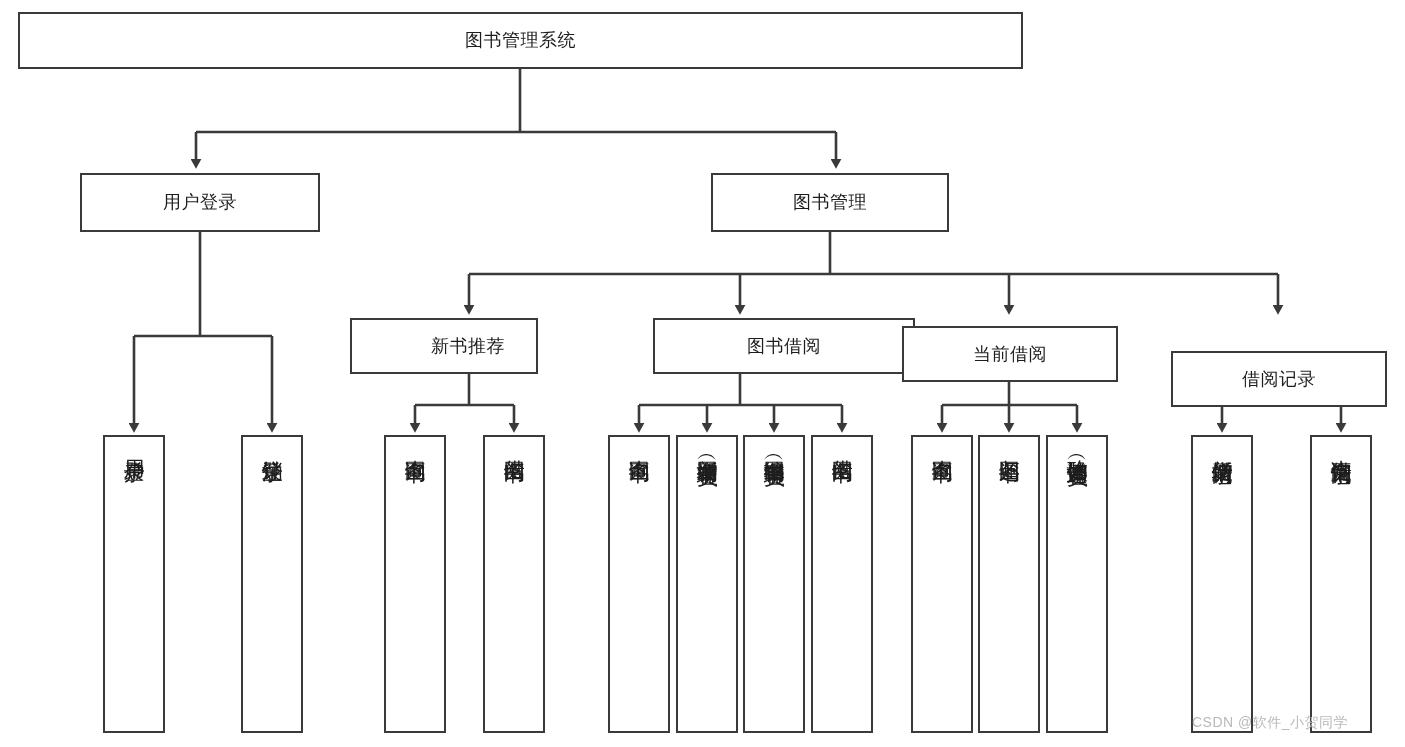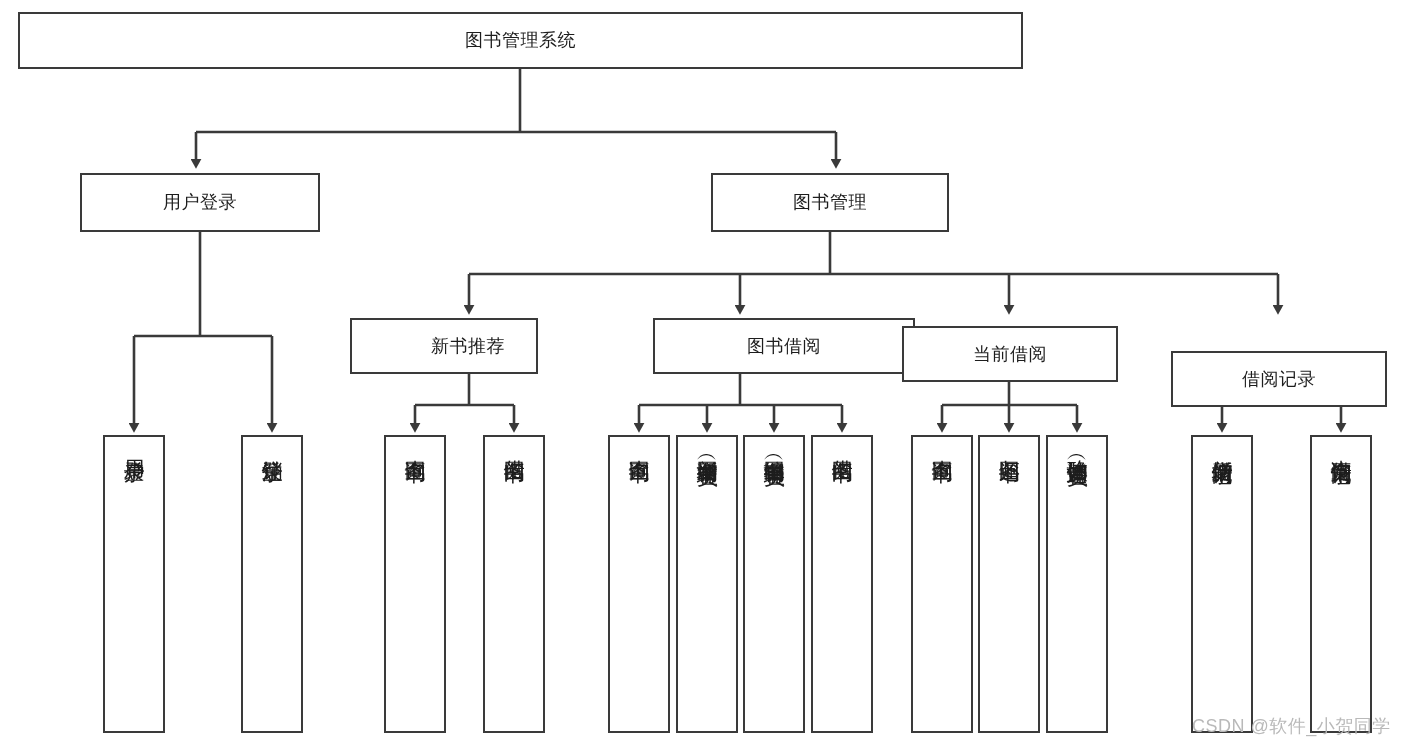--- a/index.html
+++ b/index.html
@@ -58,21 +58,21 @@
     text-orientation: upright;
     font-size: 21px;
     line-height: 1.26;
     letter-spacing: 1px;
     white-space: nowrap;
     display: block;
   }
   .watermark {
     position: absolute;
     color: #b9b9b9;
-    font-size: 18px;
+    font-size: 14px;
     letter-spacing: 0.5px;
     white-space: nowrap;
     pointer-events: none;
   }
 </style>
 </head>
 <body>
 
 <div id="diagram-root">
 

